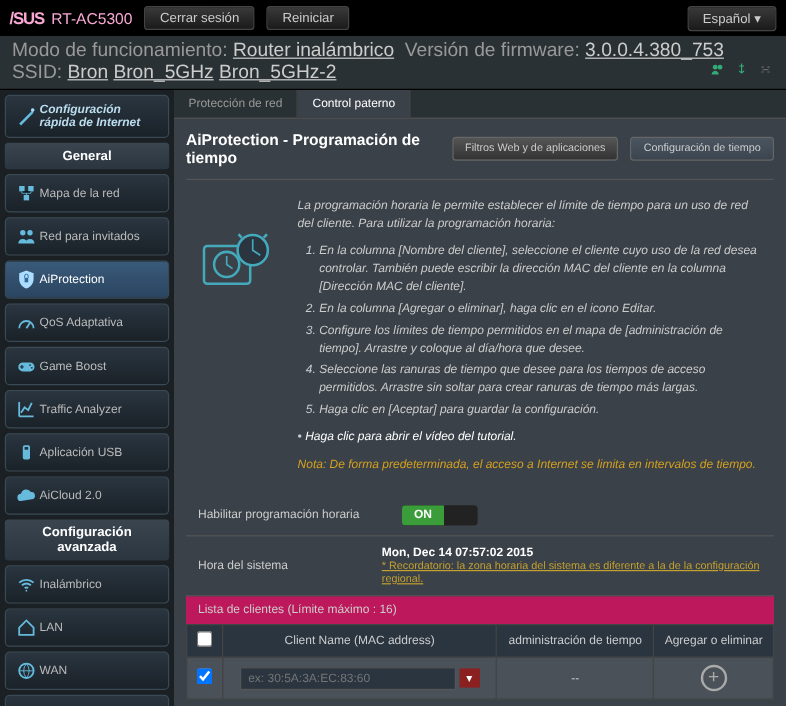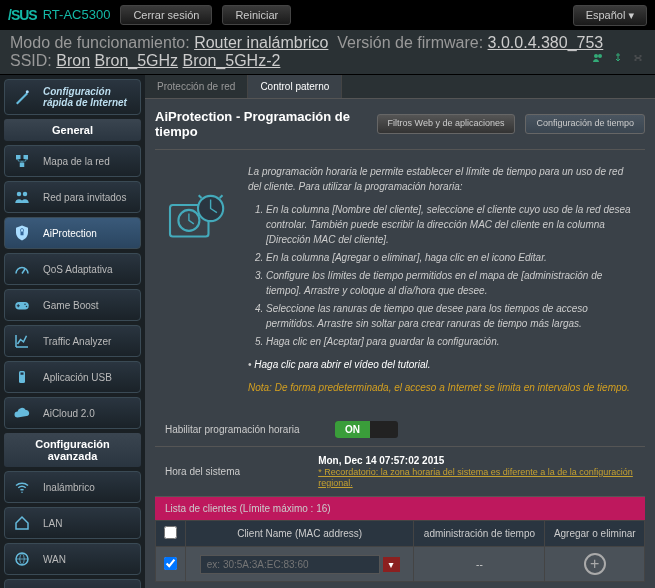--- a/index.html
+++ b/index.html
@@ -1,28 +1,28 @@
 <!DOCTYPE html>
 <html><head>
 <meta charset="utf-8">
 <style>
 *{margin:0;padding:0;box-sizing:border-box;font-family:Arial,sans-serif}
 body{background:#1e2528;color:#ccc;font-size:11px;width:655px;height:588px;overflow:hidden}
 .topbar{background:#000;height:30px;display:flex;align-items:center;padding:0 8px;gap:10px}
-.logo{color:#14b8a6;font-size:13px;display:flex;align-items:flex-start;gap:6px}
+.logo{color:#f9a8d4;font-size:13px;display:flex;align-items:flex-end;gap:6px}
 .logo b{font-size:14px;letter-spacing:-1px}
 .btn-top{background:linear-gradient(#3a3a3a,#1a1a1a);border:1px solid #444;color:#ccc;padding:3px 12px;border-radius:3px;font-size:11px;cursor:pointer}
 .spacer{flex:1}
 .statusbar{background:#2a3134;padding:4px 10px;font-size:16px;color:#999;border-bottom:1px solid #000}
 .statusbar a{color:#ccc;text-decoration:underline}
 .status-right{float:right;display:flex;gap:6px}
 .icon-sm{width:14px;height:12px;display:inline-block}
 .container{display:flex;height:calc(100% - 50px)}
 .sidebar{width:145px;background:#1a2024;overflow-y:auto}
-.side-btn{background:linear-gradient(#2a3540,#1a2228);border:1px solid #3a4a55;border-radius:4px;margin:4px;padding:6px 8px;display:flex;align-items:center;gap:12px;font-size:10px;color:#bbb;cursor:pointer}
+.side-btn{background:linear-gradient(#2a3540,#1a2228);border:1px solid #3a4a55;border-radius:4px;margin:4px;padding:6px 8px;display:flex;align-items:center;gap:2px;font-size:10px;color:#bbb;cursor:pointer}
 .side-btn.active{background:linear-gradient(#3a5a7a,#2a4560);color:#fff}
 .side-btn.setup{color:#bde;font-style:italic;font-weight:bold}
 .side-heading{background:linear-gradient(#3a4550,#2a3540);text-align:center;padding:5px;color:#fff;font-weight:bold;font-size:11px;margin:3px 4px;border-radius:3px}
 .side-icon{width:18px;height:18px;flex-shrink:0}
 .main{flex:1;background:#3a4148;padding:0;overflow-y:auto}
 .tabs{display:flex;background:#2a3134;border-bottom:1px solid #555}
 .tab{padding:6px 12px;font-size:10px;color:#999;cursor:pointer;border-right:1px solid #444}
 .tab.active{background:#3a4148;color:#fff}
 .content{padding:10px}
 .title-row{display:flex;align-items:center;gap:10px;margin-bottom:10px}

